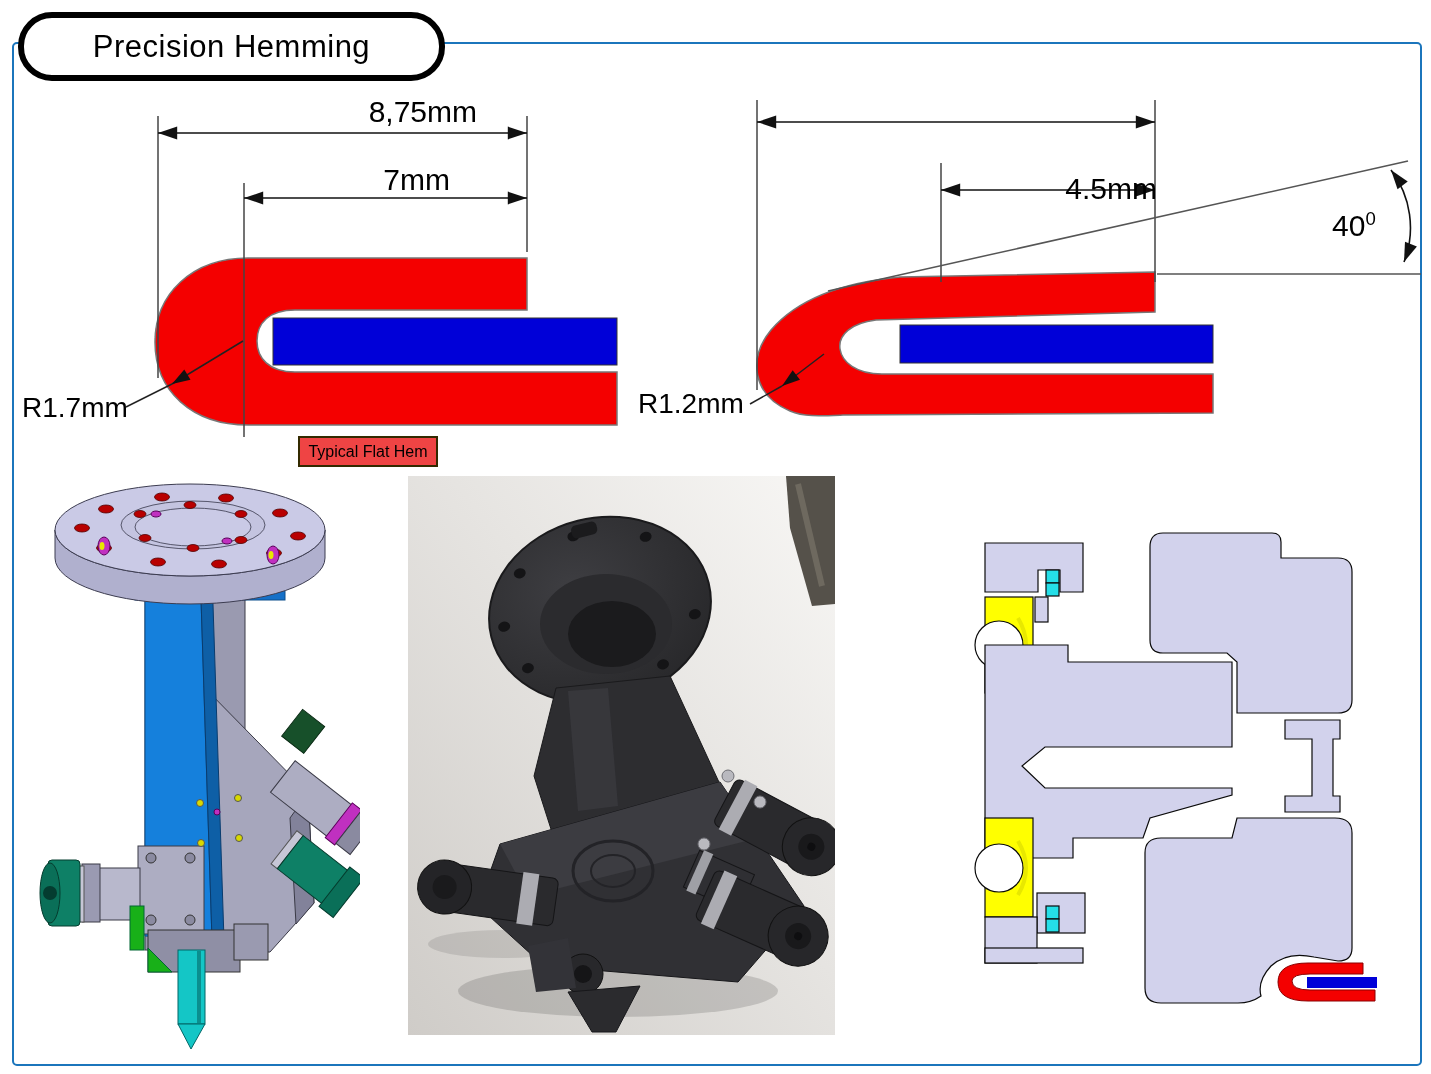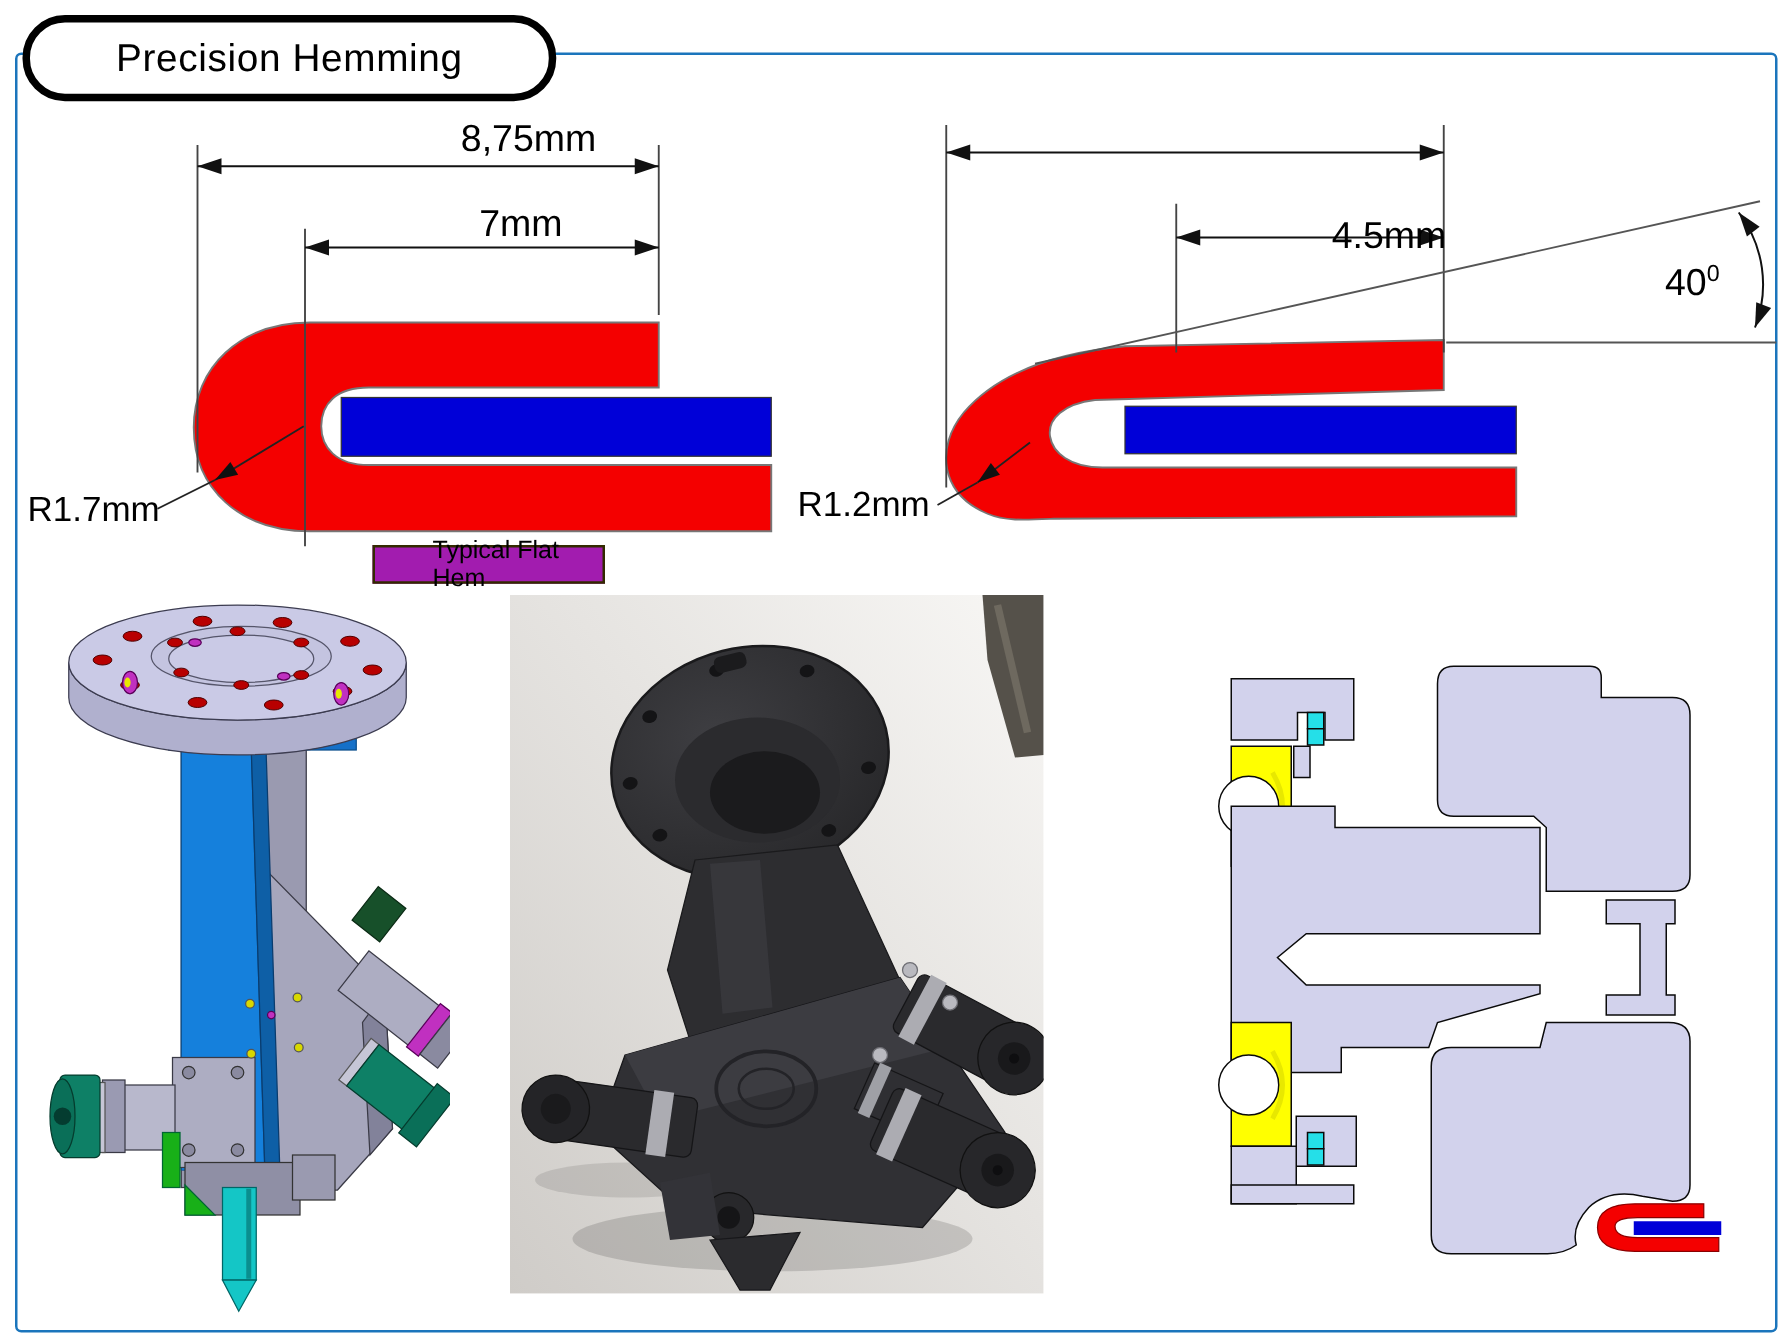--- a/index.html
+++ b/index.html
@@ -8,22 +8,22 @@
   .page-border{position:absolute;left:12px;top:42px;width:1406px;height:1020px;
                border:2.5px solid #1B75BC;border-radius:5px;}
   .title-capsule{position:absolute;left:18px;top:12px;width:415px;height:57px;background:#fff;
                  border:6px solid #000000;border-radius:34px;display:flex;align-items:center;
                  justify-content:center;font-size:31px;letter-spacing:.5px;z-index:5;}
   svg{position:absolute;}
   .dim{position:absolute;font-size:30px;text-align:right;white-space:nowrap;z-index:3;}
   .rlabel{position:absolute;font-size:28px;white-space:nowrap;z-index:3;}
   .angle{position:absolute;font-size:30px;white-space:nowrap;z-index:3;}
   .angle sup{font-size:62%;}
-  .caption{position:absolute;background:#a21caf;border:2px solid #332a00;color:#000;
-           font-size:20px;display:flex;align-items:center;justify-content:center;z-index:3;padding-left:46px;}
+  .caption{position:absolute;background:#ef4444;border:2px solid #332a00;color:#000;
+           font-size:16px;display:flex;align-items:center;justify-content:center;z-index:3;}
   .photo{position:absolute;left:408px;top:476px;width:427px;height:559px;overflow:hidden;}
 </style>
 </head>
 <body>
 
 <div class="slide">
 
   <div class="page-border"></div>
 
   <div class="title-capsule">

